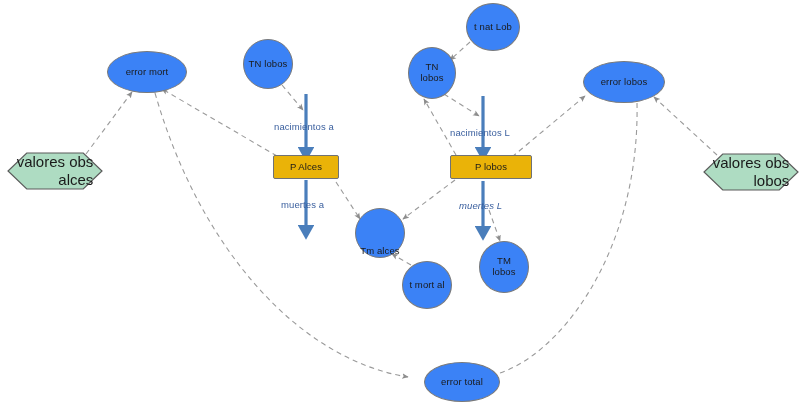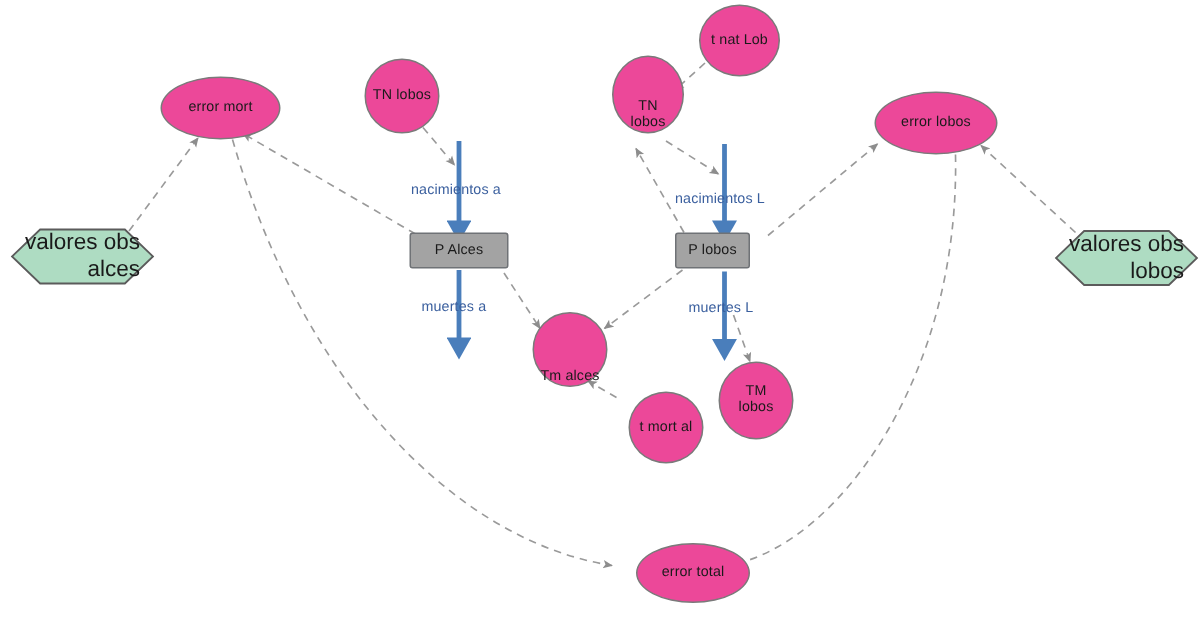--- a/index.html
+++ b/index.html
@@ -31,26 +31,26 @@
     display: flex;
     align-items: center;
     justify-content: center;
     text-align: center;
     color: #1a1a1a;
     font-size: 9.5px;
     line-height: 1.15;
     letter-spacing: 0.1px;
   }
   .node.aux {
-    background: #ec4899;
+    background: #3b82f6;
     border: 1.3px solid #7a7a7a;
     border-radius: 50%;
   }
   .node.stock {
-    background: #a3a3a3;
+    background: #eab308;
     border: 1.6px solid #6f7276;
     border-radius: 2px;
     color: #1a1a1a;
   }
   .hexwrap {
     position: absolute;
   }
   .hexwrap svg {
     position: absolute;
     left: 0;
@@ -120,21 +120,21 @@
       </g>
   </svg>
 
   <div id="node-layer">
       <div class="node aux" style="left: 107px; top: 51px; width: 80px; height: 42px;">
         <span class="nlabel">error mort</span>
       </div>
       <div class="node aux" style="left: 243px; top: 39px; width: 50px; height: 50px;">
         <span class="nlabel">TN lobos</span>
       </div>
-      <div class="node aux" style="left: 408px; top: 37px; width: 48px; height: 52px; align-items: flex-end;">
+      <div class="node aux" style="left: 408px; top: 47px; width: 48px; height: 52px;">
         <span class="nlabel">TN
 lobos</span>
       </div>
       <div class="node aux" style="left: 466px; top: 3px; width: 54px; height: 48px;">
         <span class="nlabel">t nat Lob</span>
       </div>
       <div class="node aux" style="left: 583px; top: 61px; width: 82px; height: 42px;">
         <span class="nlabel">error lobos</span>
       </div>
       <div class="hexwrap" style="left: 7px; top: 152px; width: 96px; height: 38px;">
@@ -147,37 +147,37 @@
       <div class="hexwrap" style="left: 703px; top: 153px; width: 96px; height: 38px;">
         <svg width="96" height="38" viewBox="0 0 96 38">
           <polygon points="19.76,1 76.24,1 95,19 76.24,37 19.76,37 1,19" fill="#aedcc2" stroke="#5b5b5b" stroke-width="1.2"></polygon>
         </svg>
         <div class="hexlabel">valores obs
 lobos</div>
       </div>
       <div class="node stock" style="left: 273px; top: 155px; width: 66px; height: 24px;">
         <span class="nlabel">P Alces</span>
       </div>
-      <div class="node stock" style="left: 450px; top: 155px; width: 50px; height: 24px;">
+      <div class="node stock" style="left: 450px; top: 155px; width: 82px; height: 24px;">
         <span class="nlabel">P lobos</span>
       </div>
       <div class="node aux" style="left: 355px; top: 208px; width: 50px; height: 50px; align-items: flex-end;">
         <span class="nlabel">Tm alces</span>
       </div>
-      <div class="node aux" style="left: 402px; top: 261px; width: 50px; height: 48px; margin-left: 17px;">
+      <div class="node aux" style="left: 402px; top: 261px; width: 50px; height: 48px;">
         <span class="nlabel">t mort al</span>
       </div>
       <div class="node aux" style="left: 479px; top: 241px; width: 50px; height: 52px;">
         <span class="nlabel">TM
 lobos</span>
       </div>
       <div class="node aux" style="left: 424px; top: 362px; width: 76px; height: 40px;">
         <span class="nlabel">error total</span>
       </div>
     </div>
   <div id="flowlabel-layer">
       <div class="flowlabel" style="left: 274px; top: 121px;">nacimientos a</div>
       <div class="flowlabel" style="left: 281px; top: 199px;">muertes a</div>
       <div class="flowlabel" style="left: 450px; top: 127px; text-align: right;">nacimientos L</div>
-      <div class="flowlabel" style="left: 459px; top: 200px;">muertes L</div>
+      <div class="flowlabel" style="left: 459px; top: 200px; font-style: italic;">muertes L</div>
     </div>
 
 </div>
 
 </body></html>

